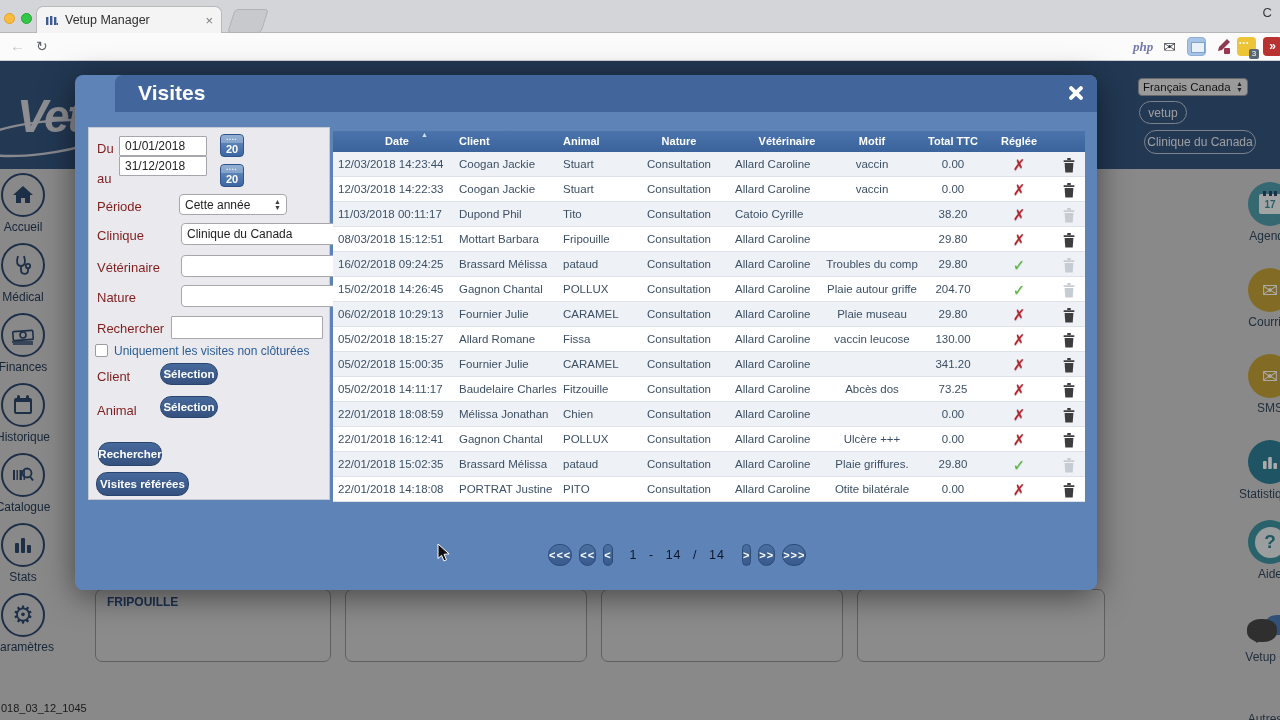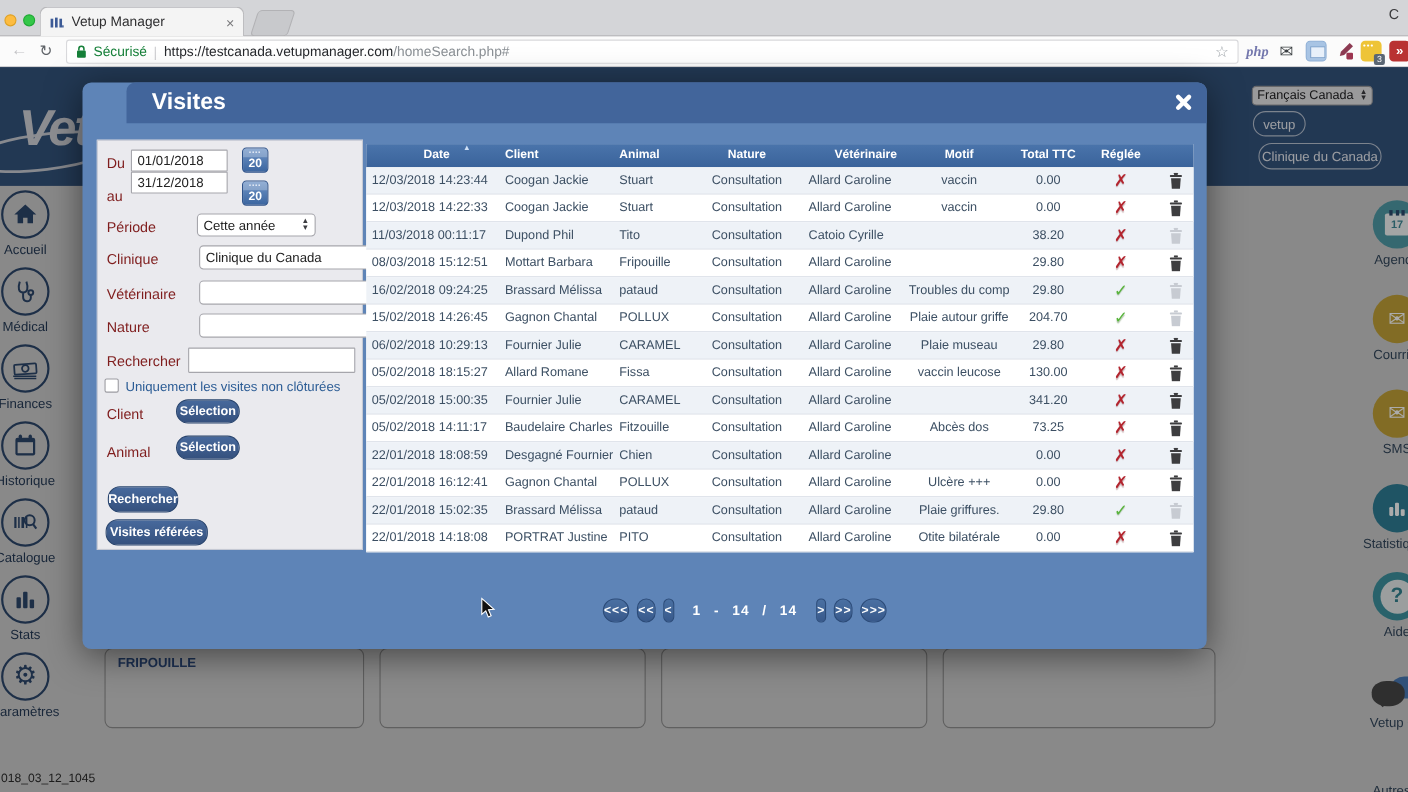--- a/index.html
+++ b/index.html
@@ -120,21 +120,21 @@
   .mark { font-size:15px; font-weight:bold; line-height:25px; }
   .mark.check { color:#58b43c; text-shadow:0 1px 1px rgba(40,90,20,.35); }
   .mark.cross { color:#b3252f; text-shadow:0 1px 1px rgba(90,10,15,.3); }
   .trash { display:inline-block; margin-top:5px; }
   .trash.on  svg { fill:#3d3d3f; }
   .trash.off svg { fill:#c7cbd2; }
 
   
   .pager { position:absolute; left:473px; top:469px; height:22px; display:flex; align-items:center; gap:7px; }
   .pgbtn { height:22px; background:linear-gradient(#4a70a2,#38598b); border:1px solid #2c4b78; border-radius:11px; color:#fff; font-size:11px; font-weight:bold; display:flex; align-items:center; justify-content:center; letter-spacing:1px; cursor:pointer; }
-  .pg-range { color:#ffffff; font-size:12.5px; font-weight:bold; margin:0 10px; word-spacing:7px; letter-spacing:1px; }
+  .pg-range { color:#0f172a; font-size:12.5px; font-weight:normal; margin:0 10px; word-spacing:7px; letter-spacing:1px; }
 
   .cursor { position:absolute; left:437px; top:543px; z-index:50; }
 </style>
 </head>
 <body>
 
 <div class="tabstrip">
   <span class="tl yellow"></span>
   <span class="tl green"></span>
   <div class="tab">
@@ -147,30 +147,20 @@
     <span class="tab-title">Vetup Manager</span>
     <span class="tab-close">×</span>
   </div>
   <div class="newtab"></div>
   <span class="corner-letter">C</span>
 </div>
 
 <div class="toolbar">
   <span class="nav-ic back">←</span>
   <span class="nav-ic reload">↻</span>
-  <div class="omnibox">
-    <svg width="10" height="13" viewBox="0 0 10 13">
-        <path d="M2.7 5V3.4a2.3 2.3 0 0 1 4.6 0V5" fill="none" stroke="#168039" stroke-width="1.4"></path>
-        <rect x="1" y="5" width="8" height="6.5" rx="1" fill="#168039"></rect>
-      </svg>
-    <span class="secure">Sécurisé</span>
-    <span class="url-sep">|</span>
-    <span class="url"><b style="font-weight:normal">https://testcanada.vetupmanager.com</b><span class="path">/homeSearch.php#</span></span>
-    <span class="omni-star">☆</span>
-  </div>
   <span class="ext ext-php">php</span>
   <span class="ext ext-mail">✉</span>
   <span class="ext ext-win"></span>
   <span class="ext ext-drop">
     <svg width="19" height="19" viewBox="0 0 19 19">
         <path d="M14 2l3 3-8 8-4 1 1-4z" fill="#8c3a52"></path>
         <rect x="11" y="11" width="6" height="6" rx="1" fill="#9c3550"></rect>
       </svg>
   </span>
   <span class="ext ext-dots">
@@ -555,21 +545,21 @@
           <span class="td c-reglee"><span class="mark cross">✗</span></span>
           <span class="td c-trash"><span class="trash on"><svg width="12" height="15" viewBox="0 0 12 15">
                 <rect x="4.2" y="0" width="3.6" height="2" rx="0.6"></rect>
                 <rect x="0.5" y="2.2" width="11" height="1.8" rx="0.7"></rect>
                 <path d="M1.6 5h8.8l-.7 9.5H2.3z"></path>
               </svg></span></span>
         </div>
 
         <div class="tr">
           <span class="td c-date">22/01/2018 18:08:59</span>
-          <span class="td c-client">Desgagné Fournier</span>
+          <span class="td c-client">Mélissa Jonathan</span>
           <span class="td c-animal">Chien</span>
           <span class="td c-nature">Consultation</span>
           <span class="td c-veto">Allard Caroline</span>
           <span class="td c-motif"></span>
           <span class="td c-total">0.00</span>
           <span class="td c-reglee"><span class="mark cross">✗</span></span>
           <span class="td c-trash"><span class="trash on"><svg width="12" height="15" viewBox="0 0 12 15">
                 <rect x="4.2" y="0" width="3.6" height="2" rx="0.6"></rect>
                 <rect x="0.5" y="2.2" width="11" height="1.8" rx="0.7"></rect>
                 <path d="M1.6 5h8.8l-.7 9.5H2.3z"></path>

